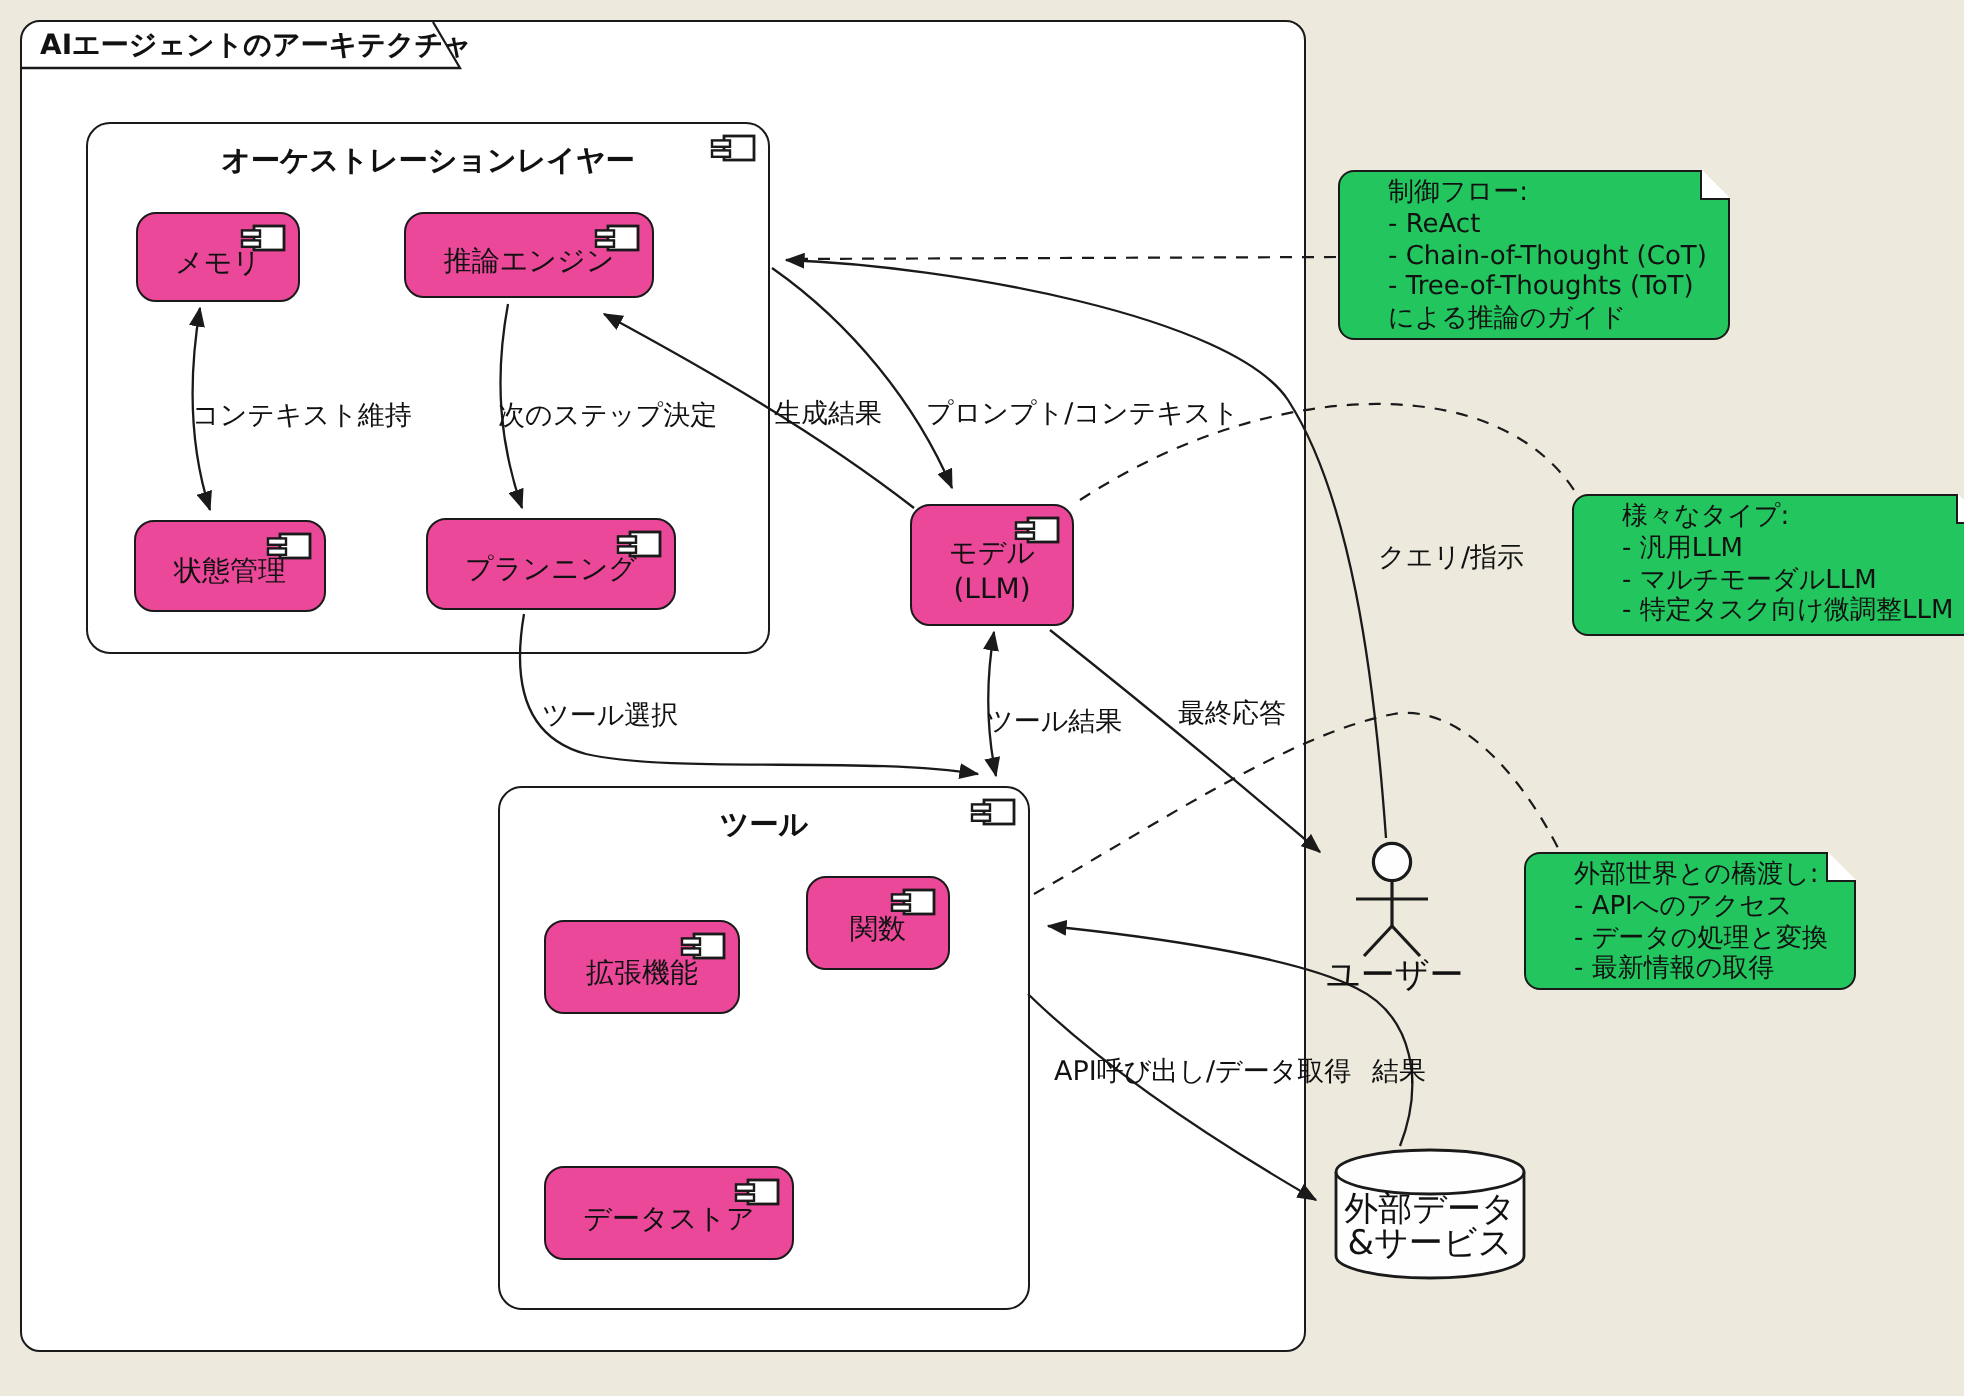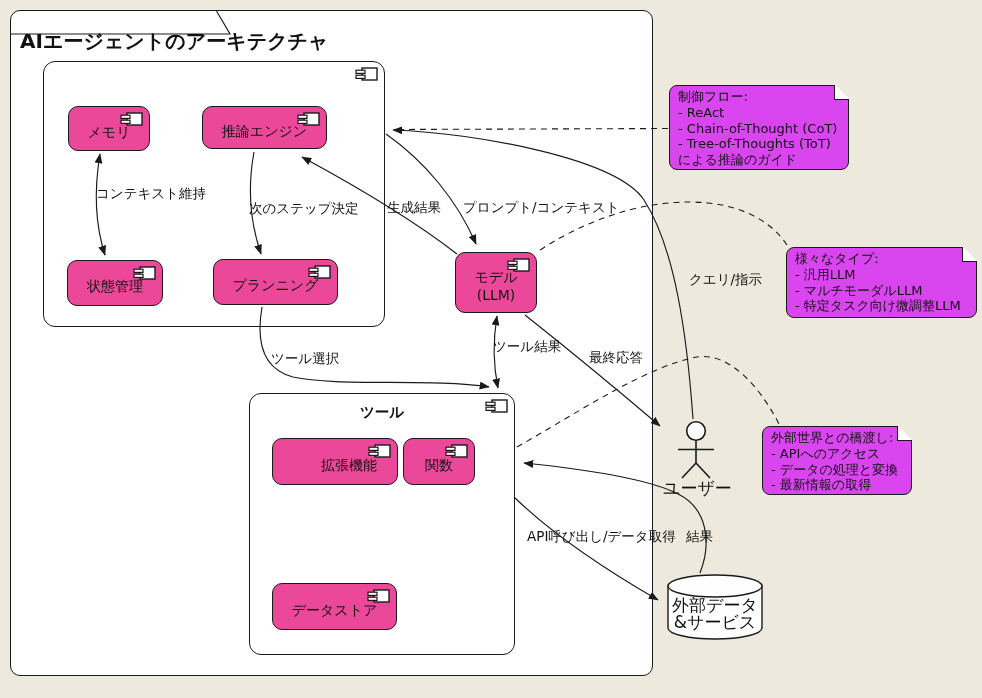--- a/index.html
+++ b/index.html
@@ -10,43 +10,43 @@
     color:#111;
   }
   .abs{position:absolute;}
   
   .frame{
     left:10px;top:10px;width:641px;height:664px;
     background:#FFFFFF;border:1.4px solid #1A1A1A;border-radius:10px;
     z-index:5;
   }
   .frame-title{
-    left:20px;top:28px;font-weight:bold;font-size:20px;z-index:55;white-space:nowrap;text-align:right;
+    left:20px;top:14px;font-weight:bold;font-size:14px;z-index:55;white-space:nowrap;text-align:right;
   }
   
   .pkg{
     background:#FFFFFF;border:1.4px solid #1A1A1A;border-radius:12px;z-index:10;
   }
   .pkg-title{
     position:absolute;top:9px;left:0;right:0;text-align:center;
     font-weight:bold;font-size:14.5px;white-space:nowrap;
   }
   
   .cbox{
     background:#ec4899;border:1.4px solid #1A1A1A;border-radius:10px;z-index:12;
     display:flex;align-items:center;justify-content:center;
     font-size:14px;text-align:center;line-height:18px;white-space:nowrap;
   }
   .cbox .lbl{padding-top:6px;}
   .cicon{position:absolute;top:5px;right:6px;width:23px;height:15px;}
   
   .note{
-    background:#d946ef;border:1.4px solid #1A1A1A;
+    background:#22c55e;border:1.4px solid #1A1A1A;
     border-radius:8px 0 8px 8px;z-index:10;
-    font-size:13px;line-height:15.8px;padding:3px 8px 2px 8px;white-space:nowrap;
+    font-size:13px;line-height:15.8px;padding:3px 8px 2px 24px;white-space:nowrap;
   }
   .note .fold{
     position:absolute;top:-1px;right:-1px;width:0;height:0;
     border-style:solid;border-width:0 14px 14px 0;
     border-color:#EDEADD #EDEADD #FFFFFF #FFFFFF;
     box-shadow:-1px 1px 0 #1A1A1A;
   }
   .note div{position:relative;}
   
   .elabel{
@@ -58,20 +58,21 @@
     text-align:center;font-size:17px;z-index:52;line-height:17px;white-space:nowrap;
   }
 </style>
 </head>
 <body>
 
 <div class="abs frame"></div>
 <div class="abs frame-title">AIエージェントのアーキテクチャ</div>
 
 <div class="abs pkg" style="left:43px;top:61px;width:340px;height:264px;">
+  <div class="pkg-title">オーケストレーションレイヤー</div>
   <svg class="cicon" viewBox="0 0 23 15">
     <rect x="7" y="1" width="15" height="12" fill="#fff" stroke="#1A1A1A" stroke-width="1.4"></rect>
     <rect x="1" y="3.2" width="9" height="3.2" fill="#fff" stroke="#1A1A1A" stroke-width="1.2"></rect>
     <rect x="1" y="8.2" width="9" height="3.2" fill="#fff" stroke="#1A1A1A" stroke-width="1.2"></rect>
   </svg>
 </div>
 
 <div class="abs cbox" style="left:68px;top:106px;width:80px;height:43px;">
   <svg class="cicon" viewBox="0 0 23 15">
       <rect x="7" y="1" width="15" height="12" fill="#fff" stroke="#1A1A1A" stroke-width="1.4"></rect>
@@ -119,21 +120,21 @@
 
 <div class="abs pkg" style="left:249px;top:393px;width:264px;height:260px;">
   <div class="pkg-title">ツール</div>
   <svg class="cicon" viewBox="0 0 23 15">
       <rect x="7" y="1" width="15" height="12" fill="#fff" stroke="#1A1A1A" stroke-width="1.4"></rect>
       <rect x="1" y="3.2" width="9" height="3.2" fill="#fff" stroke="#1A1A1A" stroke-width="1.2"></rect>
       <rect x="1" y="8.2" width="9" height="3.2" fill="#fff" stroke="#1A1A1A" stroke-width="1.2"></rect>
     </svg>
 </div>
 
-<div class="abs cbox" style="left:272px;top:438px;width:96px;height:45px;padding-left:28px;">
+<div class="abs cbox" style="left:272px;top:460px;width:96px;height:45px;">
   <svg class="cicon" viewBox="0 0 23 15">
       <rect x="7" y="1" width="15" height="12" fill="#fff" stroke="#1A1A1A" stroke-width="1.4"></rect>
       <rect x="1" y="3.2" width="9" height="3.2" fill="#fff" stroke="#1A1A1A" stroke-width="1.2"></rect>
       <rect x="1" y="8.2" width="9" height="3.2" fill="#fff" stroke="#1A1A1A" stroke-width="1.2"></rect>
     </svg>
   <span class="lbl">拡張機能</span>
 </div>
 
 <div class="abs cbox" style="left:403px;top:438px;width:70px;height:45px;">
   <svg class="cicon" viewBox="0 0 23 15">
@@ -191,27 +192,27 @@
 
 <svg class="abs shape" style="left:667px;top:574px;" width="96" height="66" viewBox="0 0 96 66">
   <path d="M1,12 C1,5.9 22,1 48,1 C74,1 95,5.9 95,12 L95,54 C95,60.1 74,65 48,65 C22,65 1,60.1 1,54 Z" fill="#FEFEFE" stroke="#1A1A1A" stroke-width="1.4"></path>
   <path d="M1,12 C1,18.1 22,23 48,23 C74,23 95,18.1 95,12" fill="none" stroke="#1A1A1A" stroke-width="1.4"></path>
 </svg>
 <div class="abs db-label" style="left:667px;top:597px;width:96px;">
   <div>外部データ</div>
   <div>&amp;サービス</div>
 </div>
 
-<div class="abs elabel" style="left:96px;top:185px;">コンテキスト維持</div>
+<div class="abs elabel" style="left:96px;top:200px;">コンテキスト維持</div>
 <div class="abs elabel" style="left:249px;top:200px;">次のステップ決定</div>
 <div class="abs elabel" style="left:387px;top:199px;">生成結果</div>
 <div class="abs elabel" style="left:463px;top:199px;">プロンプト/コンテキスト</div>
 <div class="abs elabel" style="left:689px;top:271px;">クエリ/指示</div>
 <div class="abs elabel" style="left:271px;top:350px;">ツール選択</div>
-<div class="abs elabel" style="left:493px;top:338px;text-align:right;">ツール結果</div>
+<div class="abs elabel" style="left:493px;top:353px;text-align:right;">ツール結果</div>
 <div class="abs elabel" style="left:589px;top:349px;">最終応答</div>
 <div class="abs elabel" style="left:527px;top:528px;">API呼び出し/データ取得</div>
 <div class="abs elabel" style="left:686px;top:528px;">結果</div>
 
 <svg class="abs overlay" width="982" height="698" viewBox="0 0 982 698">
   <defs>
     <marker id="ah" viewBox="0 0 10 8" markerWidth="10" markerHeight="8" refX="9.3" refY="4" orient="auto-start-reverse" markerUnits="userSpaceOnUse">
       <path d="M0,0 L10,4 L0,8 Z" fill="#1A1A1A"></path>
     </marker>
   </defs>

